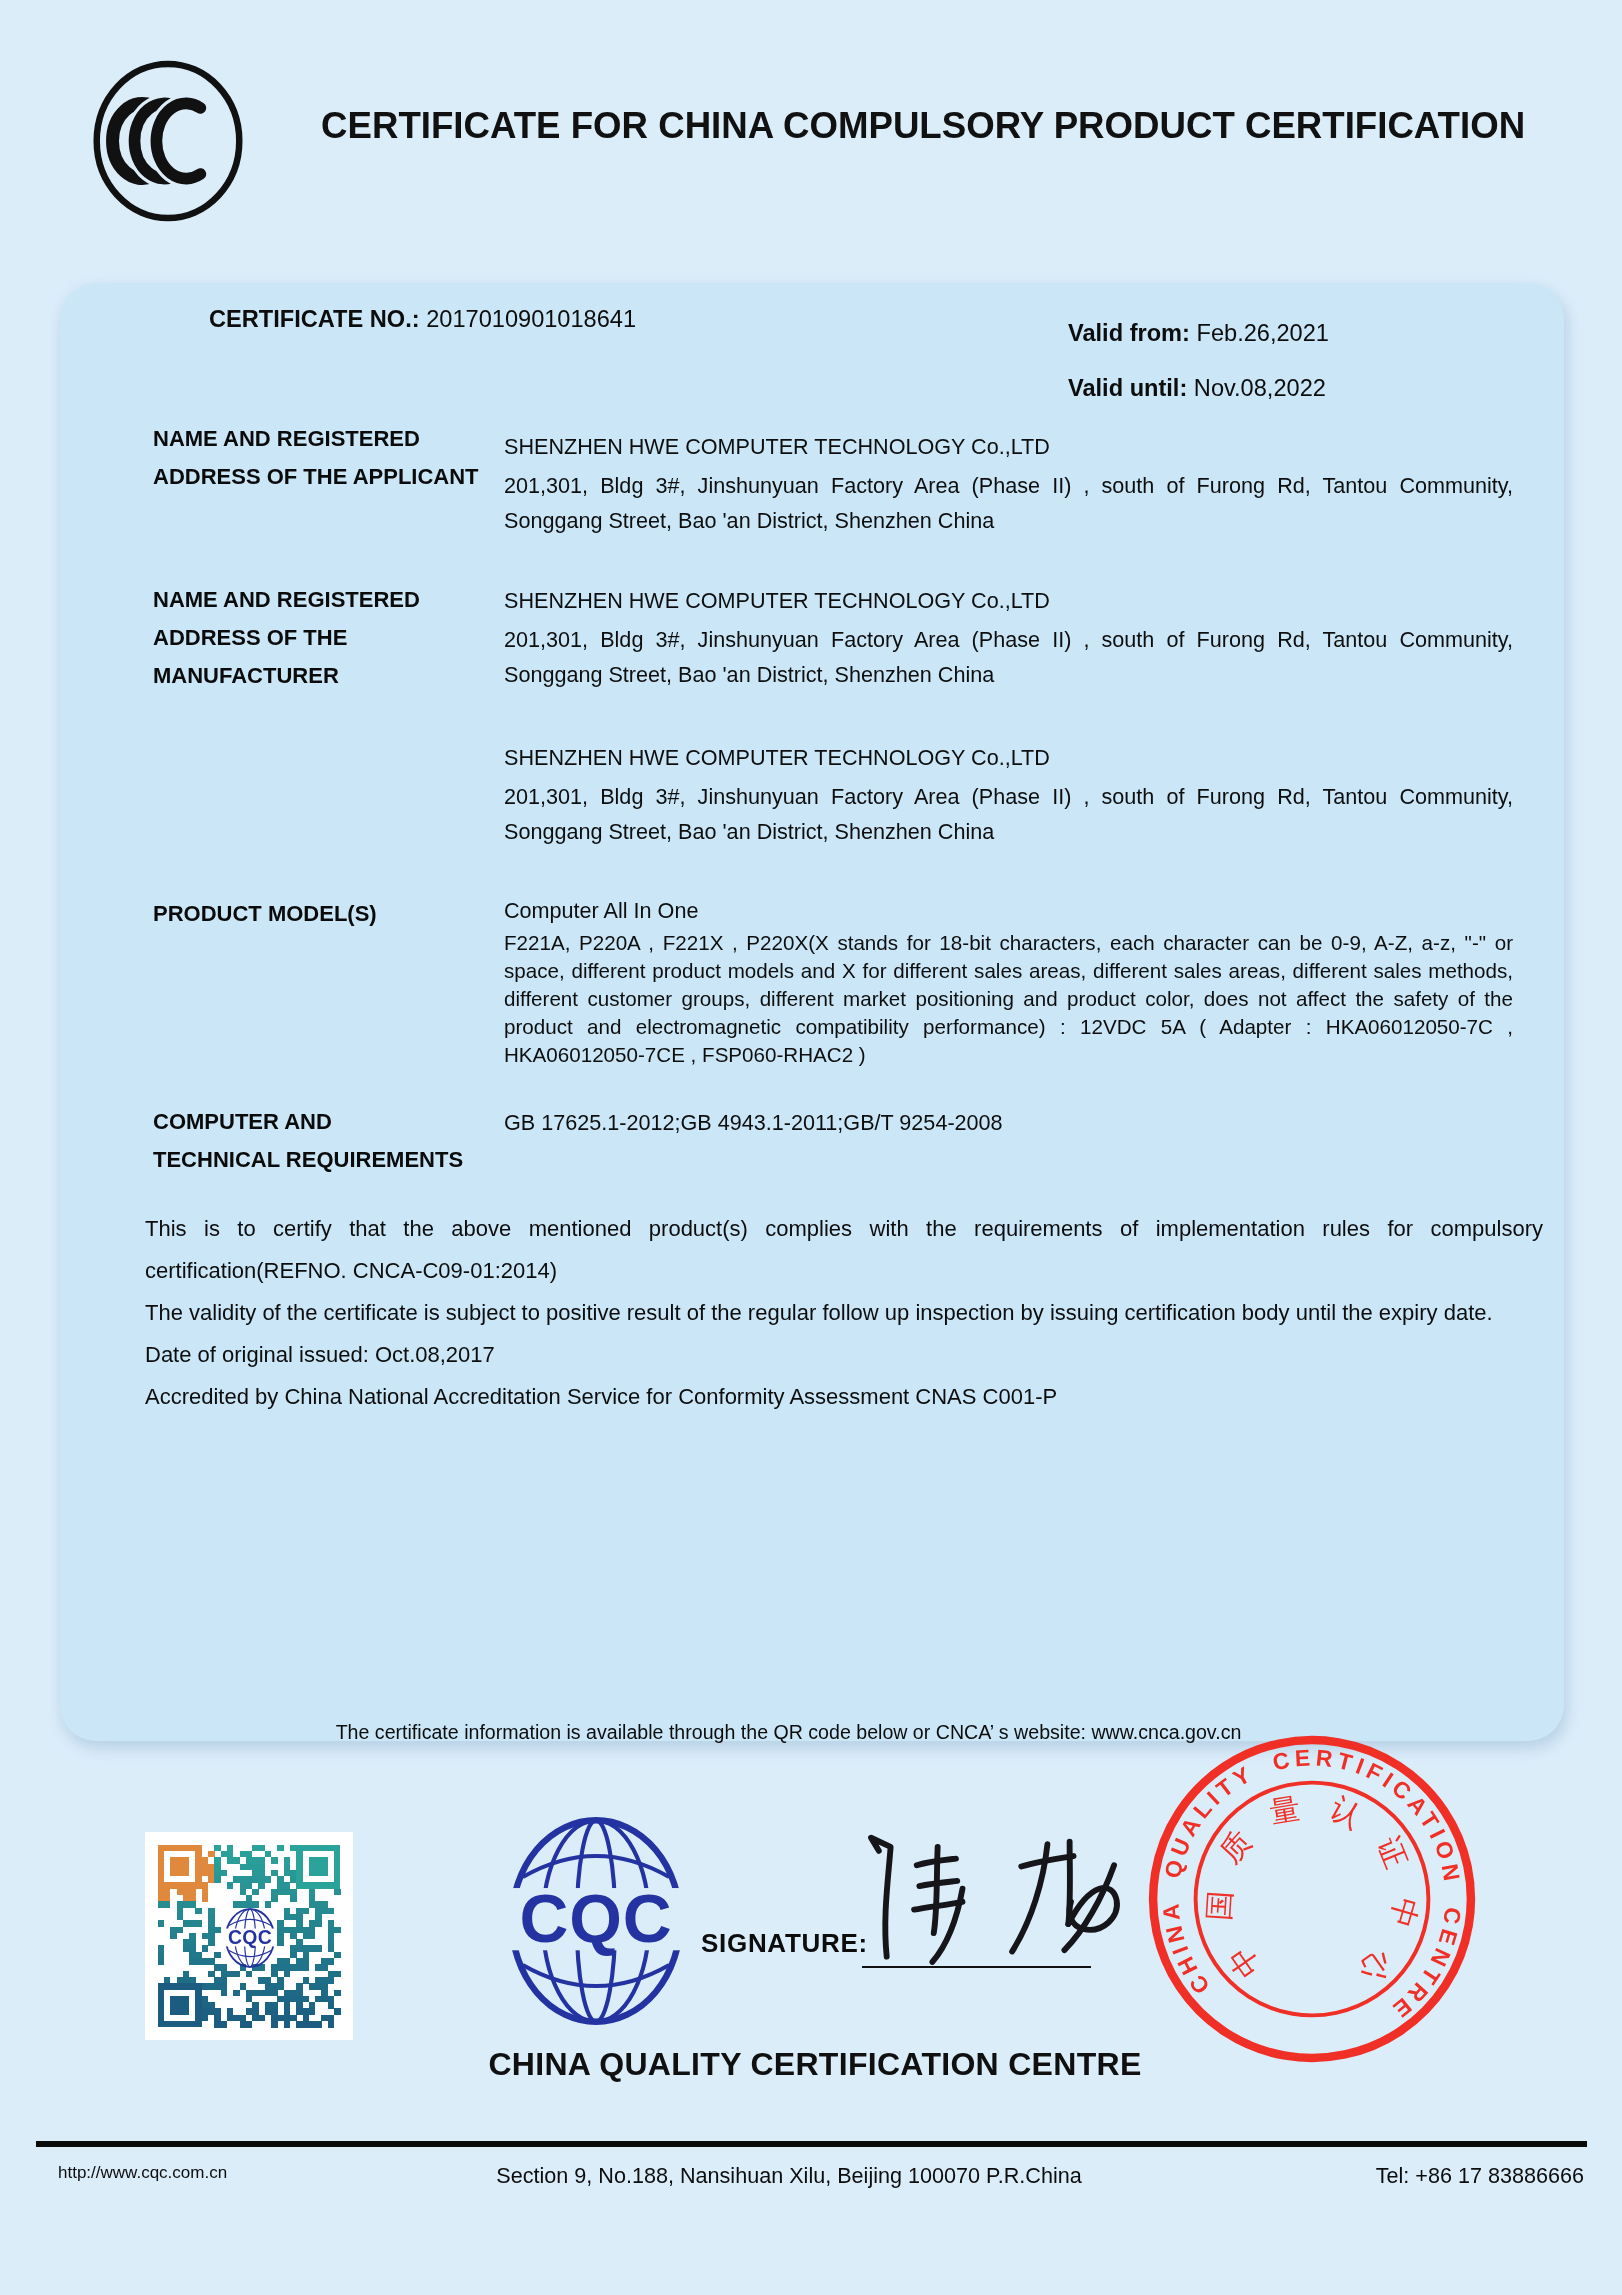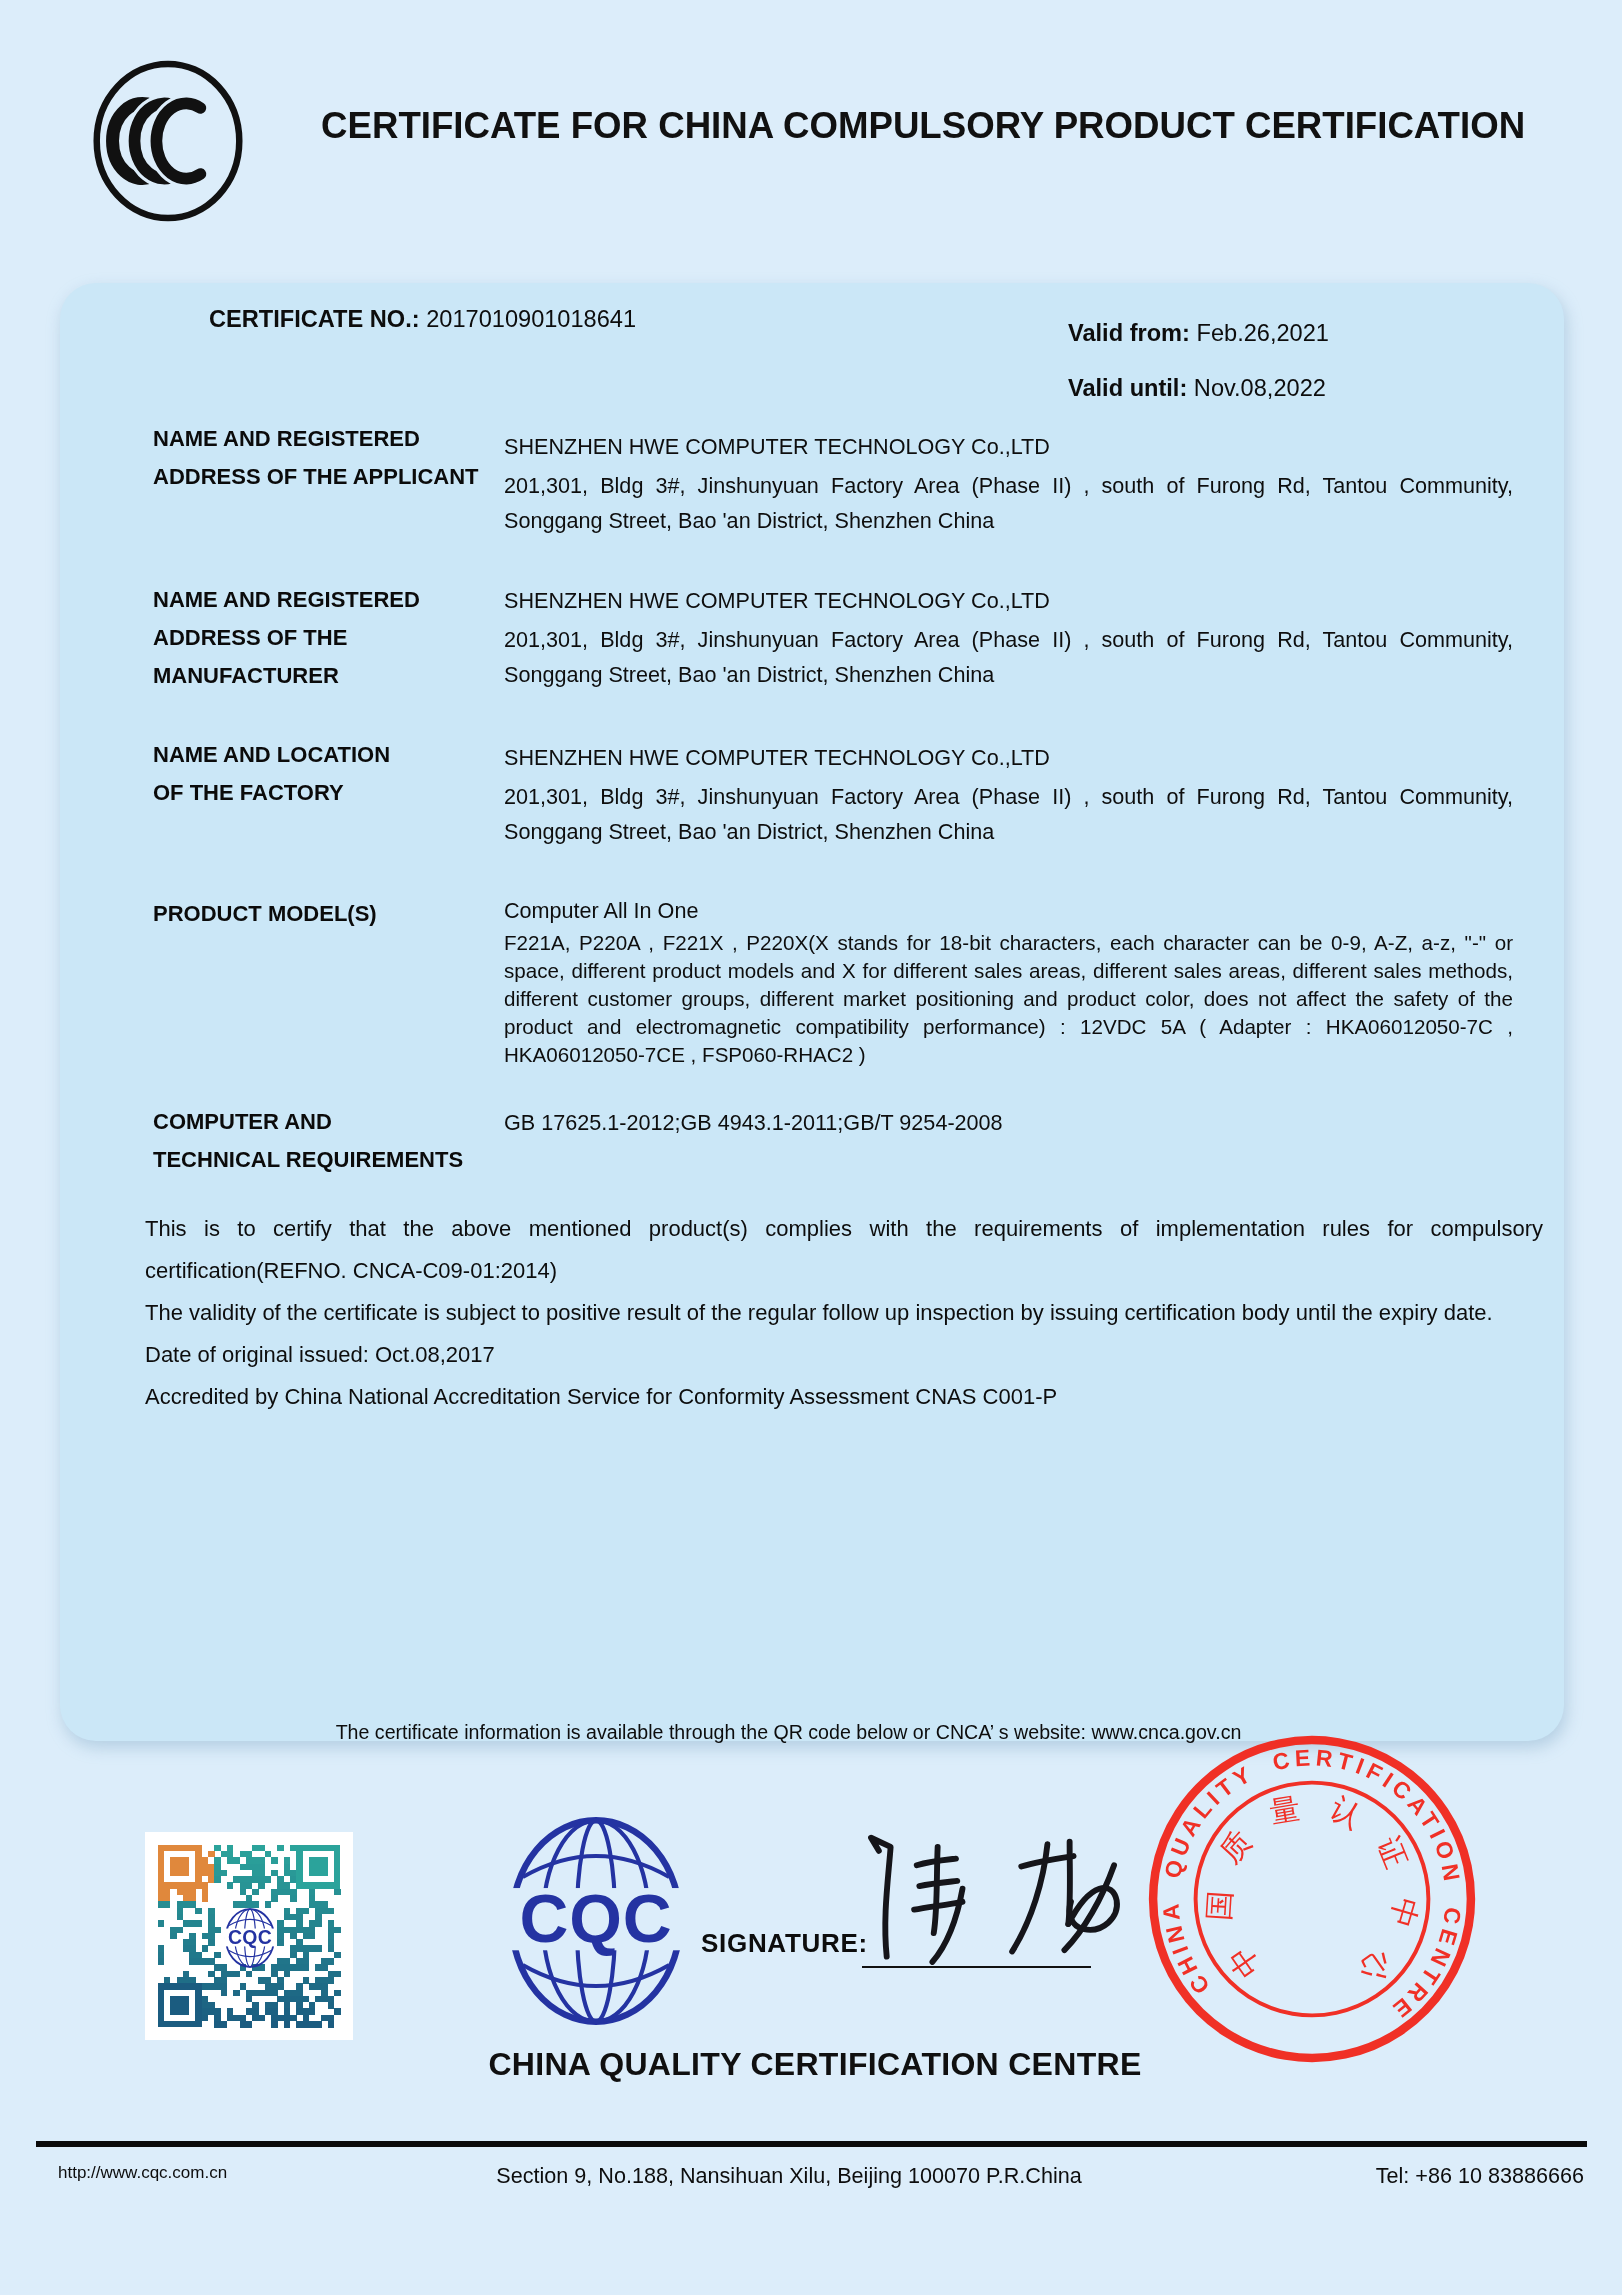--- a/index.html
+++ b/index.html
@@ -113,24 +113,20 @@
   <div class="abs sec-label" style="top:581px">
     <div>NAME AND REGISTERED</div>
     <div>ADDRESS OF THE</div>
     <div>MANUFACTURER</div>
   </div>
   <div class="abs sec-value" style="top:586px">
     <div class="sec-name">SHENZHEN HWE COMPUTER TECHNOLOGY Co.,LTD</div>
     <div class="sec-addr">201,301, Bldg 3#, Jinshunyuan Factory Area (Phase II) , south of Furong Rd, Tantou Community, Songgang Street, Bao 'an District, Shenzhen China</div>
   </div>
 
-  <div class="abs sec-label" style="top:736px">
-    <div>NAME AND LOCATION</div>
-    <div>OF THE FACTORY</div>
-  </div>
   <div class="abs sec-value" style="top:743px">
     <div class="sec-name">SHENZHEN HWE COMPUTER TECHNOLOGY Co.,LTD</div>
     <div class="sec-addr">201,301, Bldg 3#, Jinshunyuan Factory Area (Phase II) , south of Furong Rd, Tantou Community, Songgang Street, Bao 'an District, Shenzhen China</div>
   </div>
 
   <div class="abs sec-label" style="top:895px">PRODUCT MODEL(S)</div>
   <div class="abs sec-value" style="top:896px">
     <div class="sec-name">Computer All In One</div>
     <div class="product-desc">F221A, P220A , F221X , P220X(X stands for 18-bit characters, each character can be 0-9, A-Z, a-z, "-" or space, different product models and X for different sales areas, different sales areas, different sales methods, different customer groups, different market positioning and product color, does not affect the safety of the product and electromagnetic compatibility performance) : 12VDC 5A ( Adapter : HKA06012050-7C , HKA06012050-7CE , FSP060-RHAC2 )</div>
   </div>
@@ -512,16 +508,16 @@
         <textPath href="#arcZh" startOffset="6">中国质量认证中心</textPath>
       </text>
     </g>
   </svg>
 
   <div class="abs org-name">CHINA QUALITY CERTIFICATION CENTRE</div>
 
   <div class="abs footer-rule"></div>
   <div class="abs footer-url">http://www.cqc.com.cn</div>
   <div class="abs footer-addr">Section 9, No.188, Nansihuan Xilu, Beijing 100070 P.R.China</div>
-  <div class="abs footer-tel">Tel: +86 10 83886666</div>
+  <div class="abs footer-tel">Tel: +86 17 83886666</div>
 
 </div>
 
 
 </body></html>

